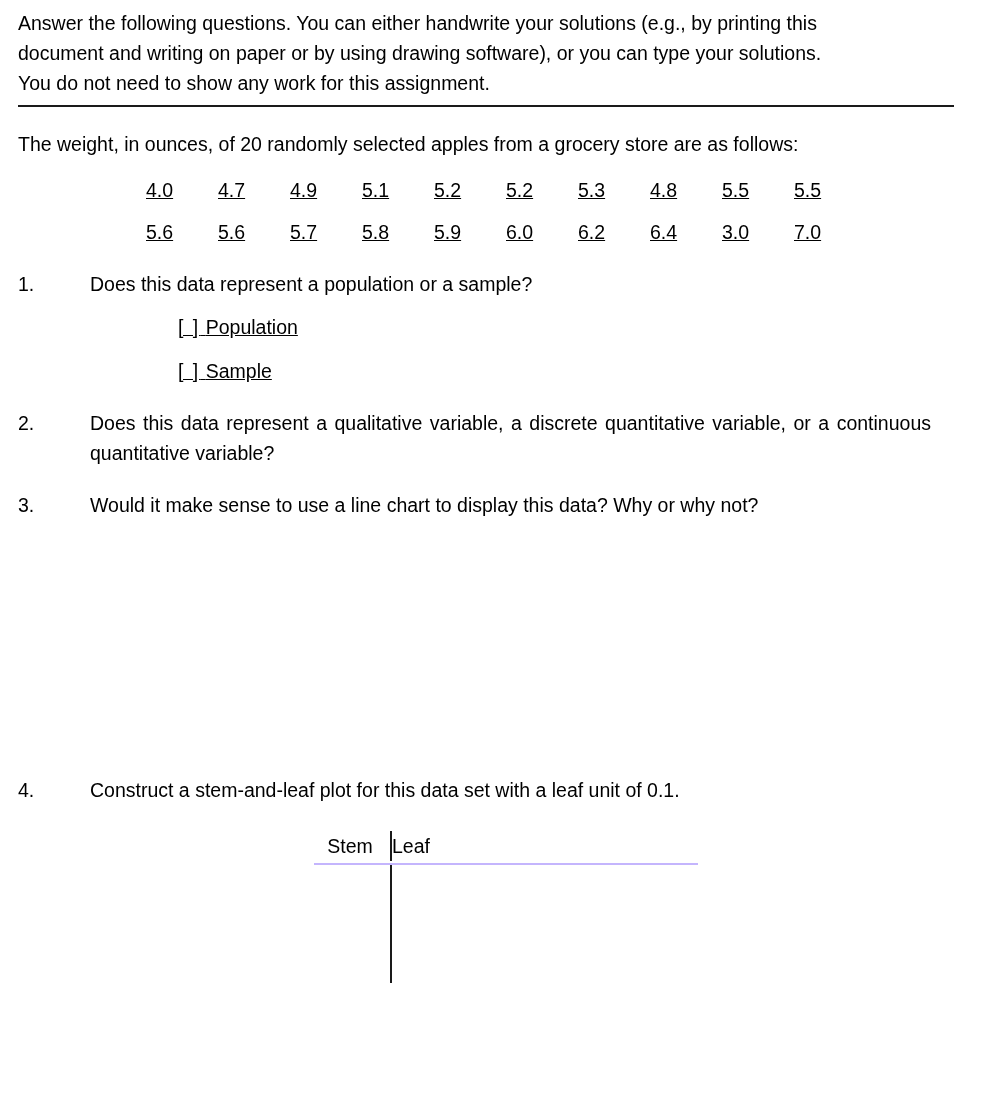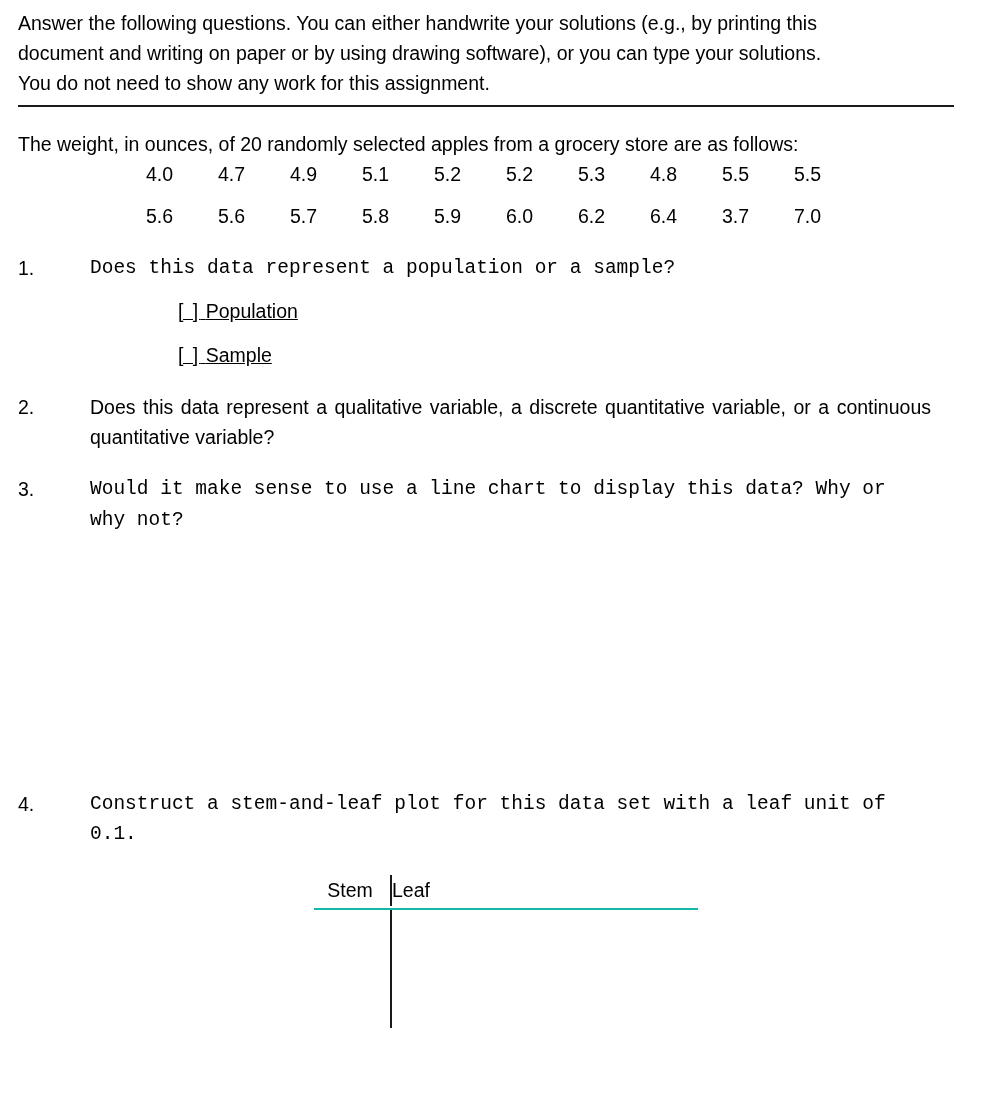--- a/index.html
+++ b/index.html
@@ -32,21 +32,23 @@
     width: 936px;
   }
   .intro-line-last {
     text-align: left;
   }
   .lead {
     margin: 22px 0 0 0;
     width: 936px;
   }
   .data-rows {
+    margin-top: 16px;
     margin-left: 128px;
+    text-decoration: underline;
   }
   .data-row {
     display: flex;
     margin-bottom: 12px;
   }
   .data-cell {
     width: 72px;
     text-align: left;
   }
   .q {
@@ -58,21 +60,20 @@
     flex: 0 0 72px;
   }
   .q-text {
     flex: 1 1 auto;
     max-width: 866px;
     text-align: justify;
     text-justify: inter-word;
   }
   .q-text.noj {
     text-align: left;
-    font-family: Liberation Mono, monospace;
   }
   .choices {
     margin-top: 12px;
     text-decoration: underline;
   }
   .choice {
     margin-left: 160px;
     margin-bottom: 14px;
   }
   .brackets {
@@ -81,21 +82,21 @@
   .spacer-q3 {
     height: 232px;
   }
   .stemleaf {
     margin-top: 26px;
     margin-left: 296px;
     width: 384px;
   }
   .sl-header {
     display: flex;
-    border-bottom: 2px solid #14b8a6;
+    border-bottom: 2px solid #c4b5fd;
     padding-bottom: 2px;
   }
   .sl-stem-col {
     width: 72px;
     text-align: center;
     border-right: 2px solid #1a1a1a;
     padding-right: 4px;
   }
   .sl-leaf-col {
     flex: 1 1 auto;
@@ -142,21 +143,21 @@
     </div>
     <div class="data-row">
       <span class="data-cell">5.6</span>
       <span class="data-cell">5.6</span>
       <span class="data-cell">5.7</span>
       <span class="data-cell">5.8</span>
       <span class="data-cell">5.9</span>
       <span class="data-cell">6.0</span>
       <span class="data-cell">6.2</span>
       <span class="data-cell">6.4</span>
-      <span class="data-cell">3.7</span>
+      <span class="data-cell">3.0</span>
       <span class="data-cell">7.0</span>
     </div>
   </div>
 
   <div class="q">
     <span class="q-num">1.</span>
     <span class="q-text noj">Does this data represent a population or a sample?</span>
   </div>
   <div class="choices">
     <div class="choice">

